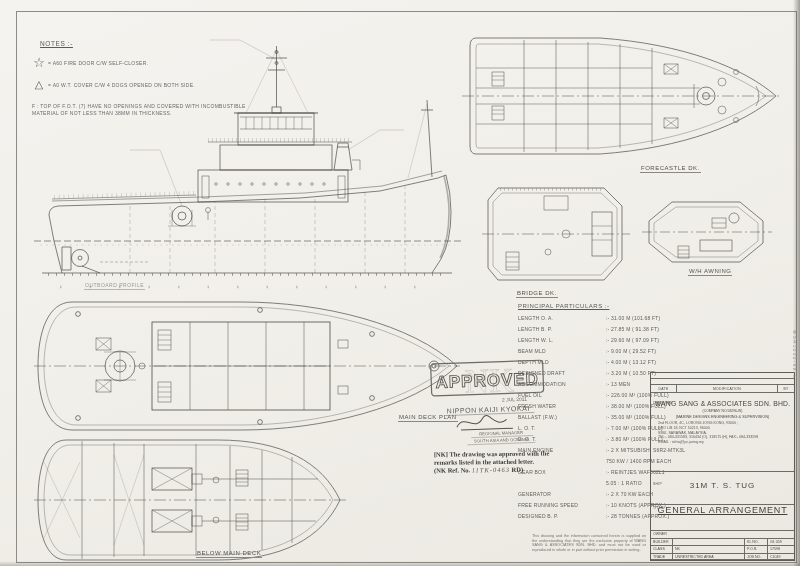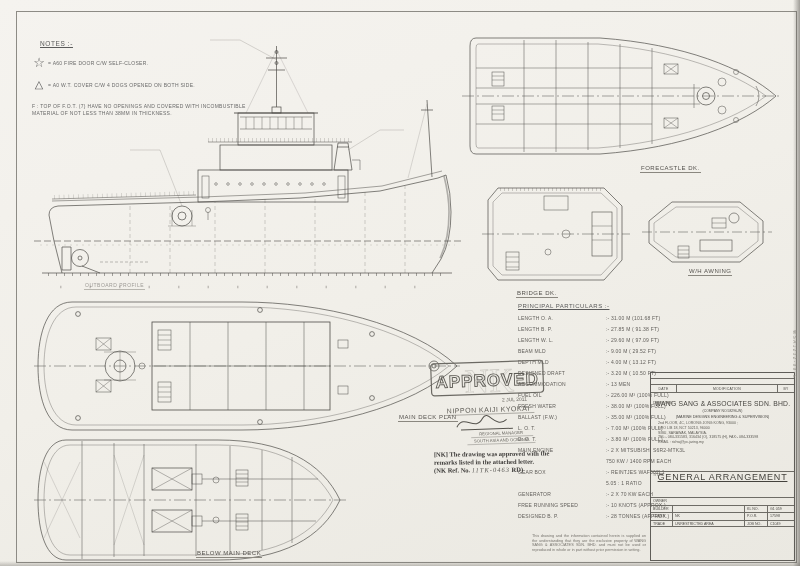--- a/index.html
+++ b/index.html
@@ -374,20 +374,24 @@
       <div class="tb-co-no">(COMPANY NO.58296-W)</div>
       <div class="tb-div">(MARINE DESIGNS ENGINEERING &amp; SUPERVISION)</div>
       <div class="tb-addr">
           <div>2nd FLOOR, 4C, LORONG JONG KONG, 93000 ;</div>
           <div>GPO L/B 18, NCT 50213, 96000</div>
           <div>SIBU, SARAWAK, MALAYSIA.</div>
           <div>TEL:- 084-331583, 316434 (O), 318575 (H), FAX:- 084-333598</div>
           <div>EMAIL : richwj@pc.jaring.my</div>
         </div>
     </div>
+    <div class="tb-row tb-ship">
+      <div class="tb-tag">SHIP</div>
+      <div class="tb-shipname">31M T. S. TUG</div>
+    </div>
     <div class="tb-row tb-title">
       <div class="tb-tag">TITLE</div>
       <div class="tb-titletext">GENERAL ARRANGEMENT</div>
     </div>
     <div class="tb-row tb-grid4">
       <div class="g-row">
         <div class="g-l" style="border-right:none;">OWNER</div>
       </div>
       <div class="g-row">
         <div class="g-l">BUILDER</div>

